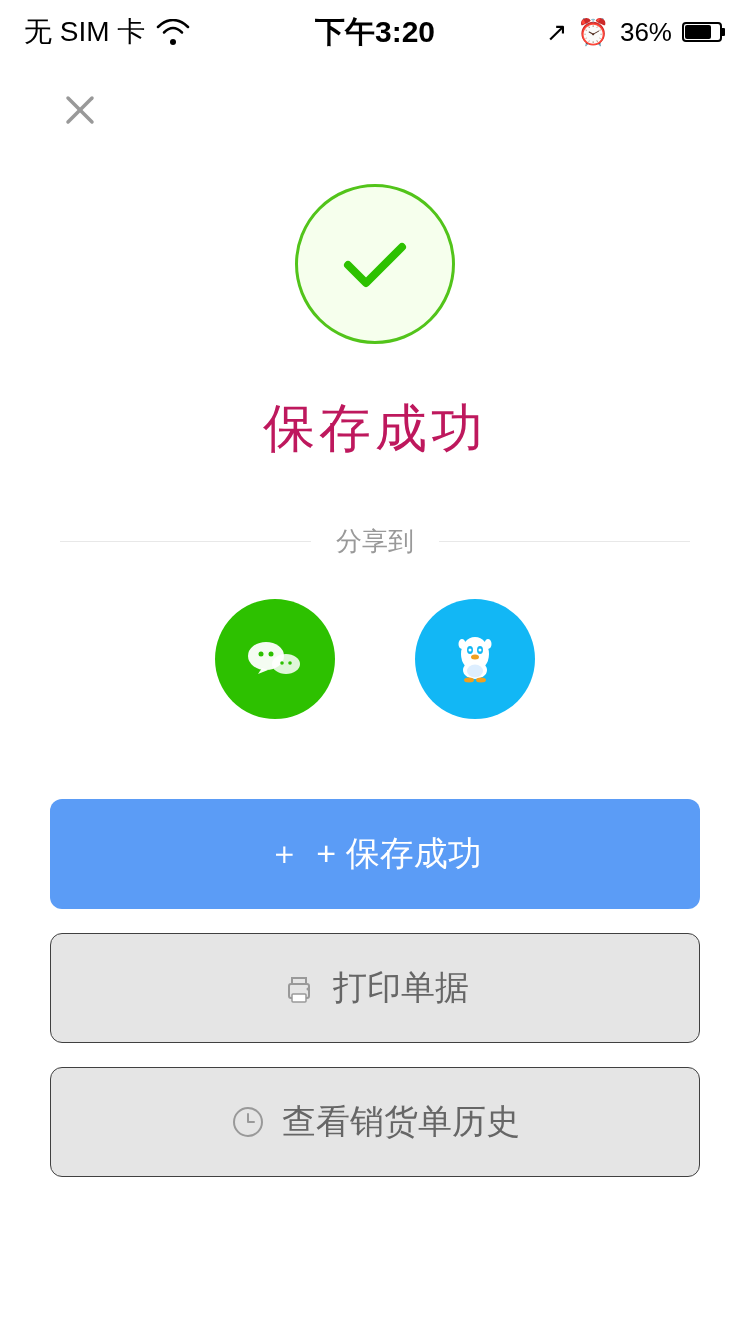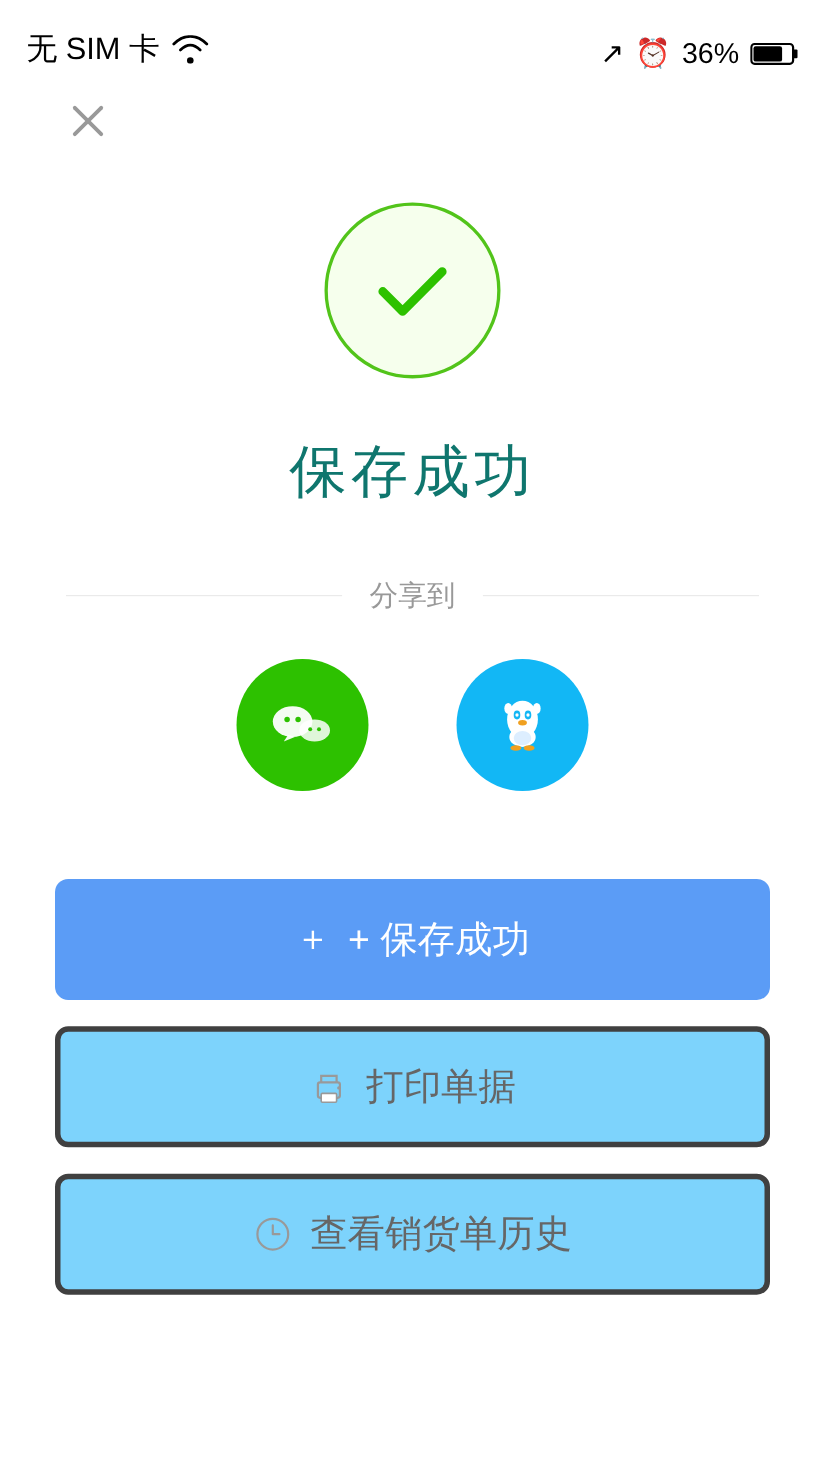--- a/index.html
+++ b/index.html
@@ -17,21 +17,21 @@
       overflow: hidden;
       position: relative;
     }
 
     
     .status-bar {
       width: 100%;
       height: 64px;
       background: #ffffff;
       display: flex;
-      align-items: flex-end;
+      align-items: center;
       justify-content: space-between;
       padding: 0 24px;
       position: relative;
     }
 
     .status-left {
       display: flex;
       align-items: center;
       gap: 10px;
       font-size: 28px;
@@ -104,21 +104,21 @@
     .check-icon {
       width: 90px;
       height: 90px;
     }
 
     
     .success-title {
       margin-top: 50px;
       font-size: 52px;
       font-weight: 500;
-      color: #0f766e;
+      color: #be185d;
       letter-spacing: 4px;
     }
 
     
     .share-section {
       width: 100%;
       margin-top: 60px;
       display: flex;
       flex-direction: column;
       align-items: center;
@@ -194,41 +194,42 @@
       border: none;
       outline: none;
     }
 
     .action-btn-primary {
       background: #5b9cf6;
       color: #ffffff;
     }
 
     .action-btn-secondary {
-      background: #7dd3fc;
+      background: #e5e5e5;
       color: #666666;
-      border: 5px solid #404040;
+      border: 1px solid #404040;
     }
 
     .btn-icon {
       font-size: 32px;
     }
   </style>
 </head>
 <body>
 
 <div class="status-bar">
   <div class="status-left">
     <span>无 SIM 卡</span>
     <svg class="wifi-icon" viewBox="0 0 36 26" fill="none">
       <path d="M18 20a3 3 0 1 1 0 6 3 3 0 0 1 0-6z" fill="#000"></path>
       <path d="M9 13.5C11.7 10.8 15.1 9 18 9s6.3 1.8 9 4.5" stroke="#000" stroke-width="2.5" fill="none" stroke-linecap="round"></path>
       <path d="M3 8C7.5 3.5 12.5 1 18 1s10.5 2.5 15 7" stroke="#000" stroke-width="2.5" fill="none" stroke-linecap="round"></path>
     </svg>
   </div>
+  <div class="status-center">下午3:20</div>
   <div class="status-right">
     <span>↗</span>
     <span>⏰</span>
     <span>36%</span>
     <svg width="44" height="22" viewBox="0 0 44 22">
       <rect x="1" y="2" width="38" height="18" rx="3" ry="3" stroke="#000" stroke-width="2" fill="none"></rect>
       <rect x="39" y="7" width="4" height="8" rx="1" fill="#000"></rect>
       <rect x="3" y="4" width="26" height="14" rx="2" fill="#000"></rect>
     </svg>
   </div>

